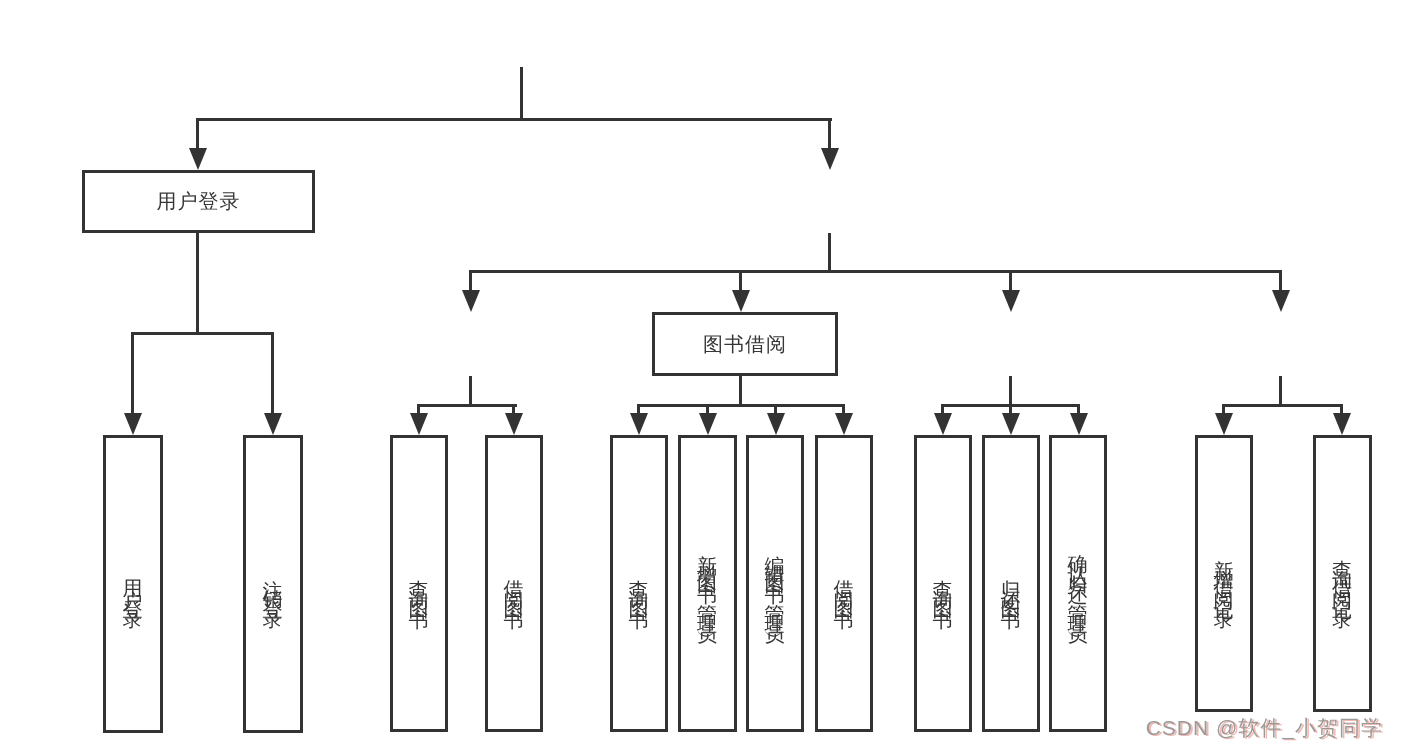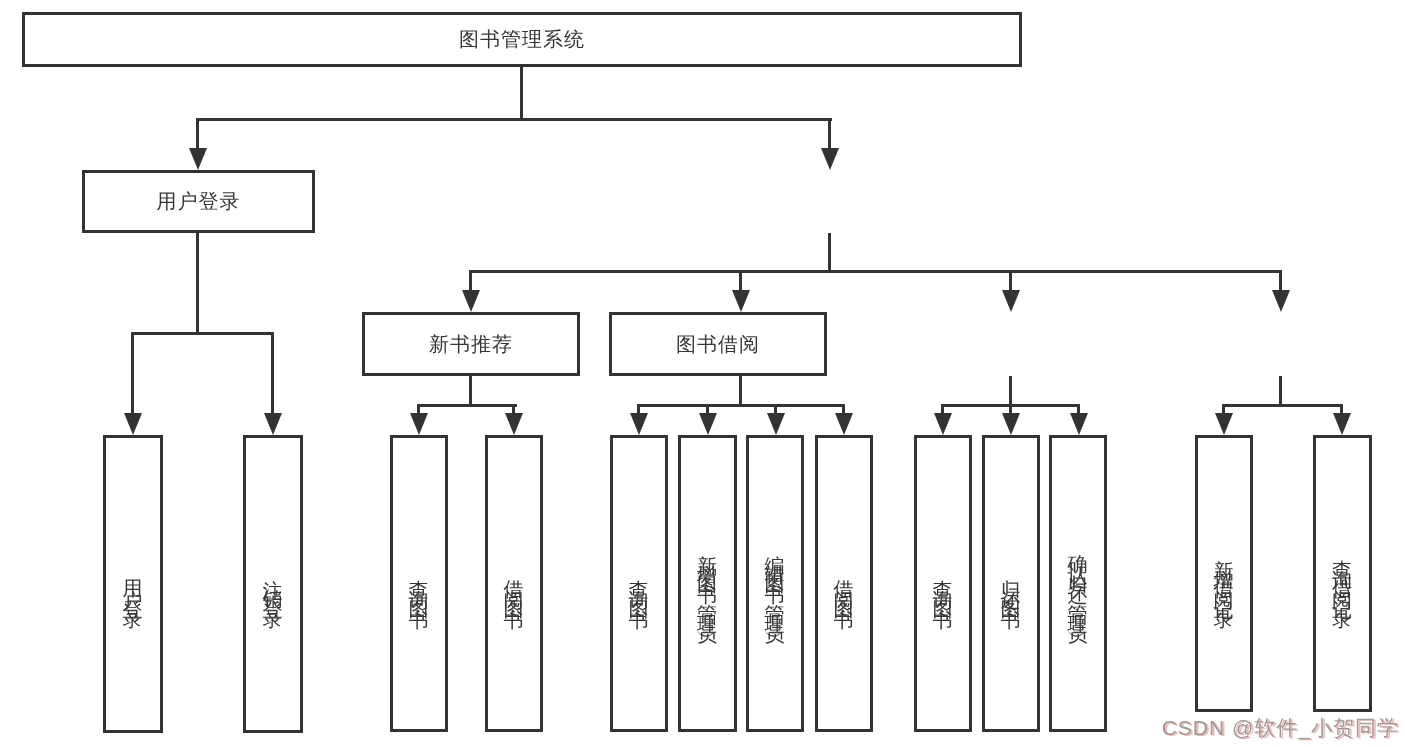--- a/index.html
+++ b/index.html
@@ -28,37 +28,35 @@
   }
   .vline { position:absolute; width:3px; background:#333333; }
   .hline { position:absolute; height:3px; background:#333333; }
   .arrow {
     position:absolute; width:0; height:0;
     border-left:9px solid transparent;
     border-right:9px solid transparent;
     border-top:22px solid #333333;
   }
   .watermark {
-    position:absolute; right:6px; bottom:5px;
+    position:absolute; right:22px; bottom:5px;
     font-size:21px; color:#9a9a9a;
     text-shadow:2px 1px 0 #f2b8b0;
     letter-spacing:1px; white-space:nowrap;
   }
 </style>
 </head>
 <body>
 
 <div class="canvas">
 
-  <div class="node" style="left:22px;top:12px;width:1000px;height:55px;">图书管理系统</div>
 
   <div class="node" style="left:82px;top:170px;width:233px;height:63px;">用户登录</div>
 
-  <div class="node" style="left:362px;top:312px;width:218px;height:64px;">新书推荐</div>
-  <div class="node" style="left:609px;top:312px;width:218px;height:64px;">图书借阅</div>
+  <div class="node" style="left:652px;top:312px;width:186px;height:64px;">图书借阅</div>
 
   <div class="leaf" style="left:103px;top:435px;width:60px;height:298px;">
     <span>用户登录</span>
     </div>
   <div class="leaf" style="left:243px;top:435px;width:60px;height:298px;">
     <span>注销登录</span>
     </div>
 
   <div class="leaf" style="left:390px;top:435px;width:58px;height:297px;">
     <span>查询图书</span>

